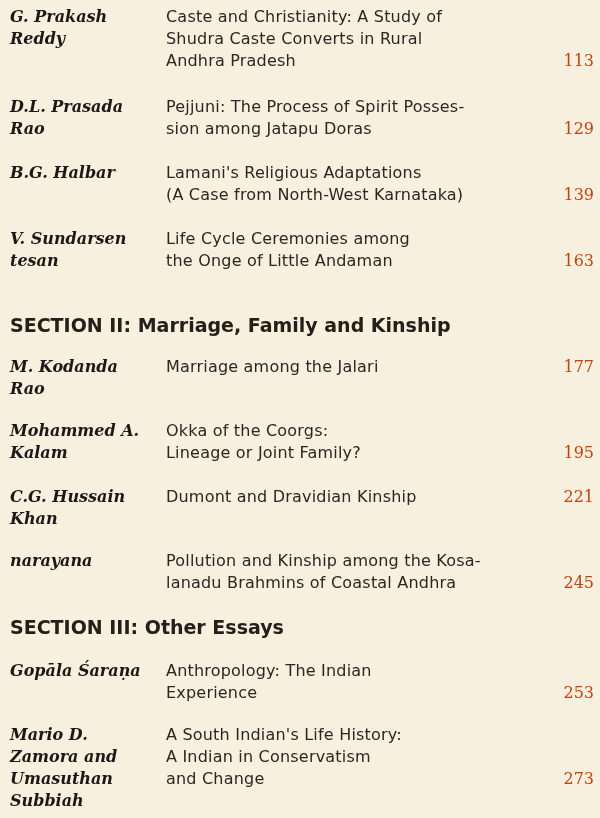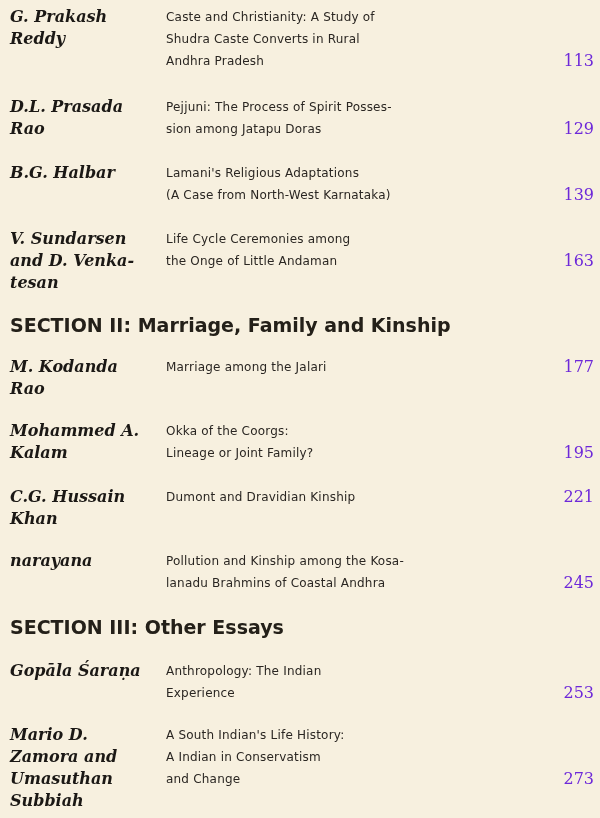--- a/index.html
+++ b/index.html
@@ -12,27 +12,27 @@
   .page { position:absolute; left:0; top:0; width:579px; height:818px; }
   .entry { position:absolute; left:0; width:600px; }
   .author {
     position:absolute; left:10px; width:150px;
     font-family:"DejaVu Serif", serif; font-style:italic; font-weight:bold;
     font-size:16px; line-height:22px; color:#1b1815;
   }
   .title {
     position:absolute; left:166px; width:370px;
     font-family:"DejaVu Sans", sans-serif;
-    font-size:12px; line-height:22px; color:#2a2622;
+    font-size:16px; line-height:22px; color:#2a2622;
     letter-spacing:0.2px;
   }
   .title div { white-space:nowrap; }
   .pg {
     position:absolute; right:6px; width:50px; text-align:right;
-    font-family:"DejaVu Serif", serif; font-size:16px; line-height:22px; color:#6d28d9;
+    font-family:"DejaVu Serif", serif; font-size:16px; line-height:22px; color:#c2410c;
   }
   .section {
     position:absolute; left:10px;
     font-family:"DejaVu Sans", sans-serif; font-weight:bold;
     font-size:19px; line-height:22px; color:#242019;
   }
 </style>
 </head>
 <body>
 
@@ -70,21 +70,20 @@
     <div class="title">
       <div>Lamani's Religious Adaptations</div>
         <div>(A Case from North-West Karnataka)</div>
     </div>
     <div class="pg" style="top:22px">139</div>
   </div>
 
   <div class="entry" style="top:228px">
     <div class="author">
       <div>V. Sundarsen</div>
-        <div>and D. Venka-</div>
         <div>tesan</div>
     </div>
     <div class="title">
       <div>Life Cycle Ceremonies among</div>
         <div>the Onge of Little Andaman</div>
     </div>
     <div class="pg" style="top:22px">163</div>
   </div>
 
   <div class="section" style="top:314px">SECTION II: Marriage, Family and Kinship</div>

